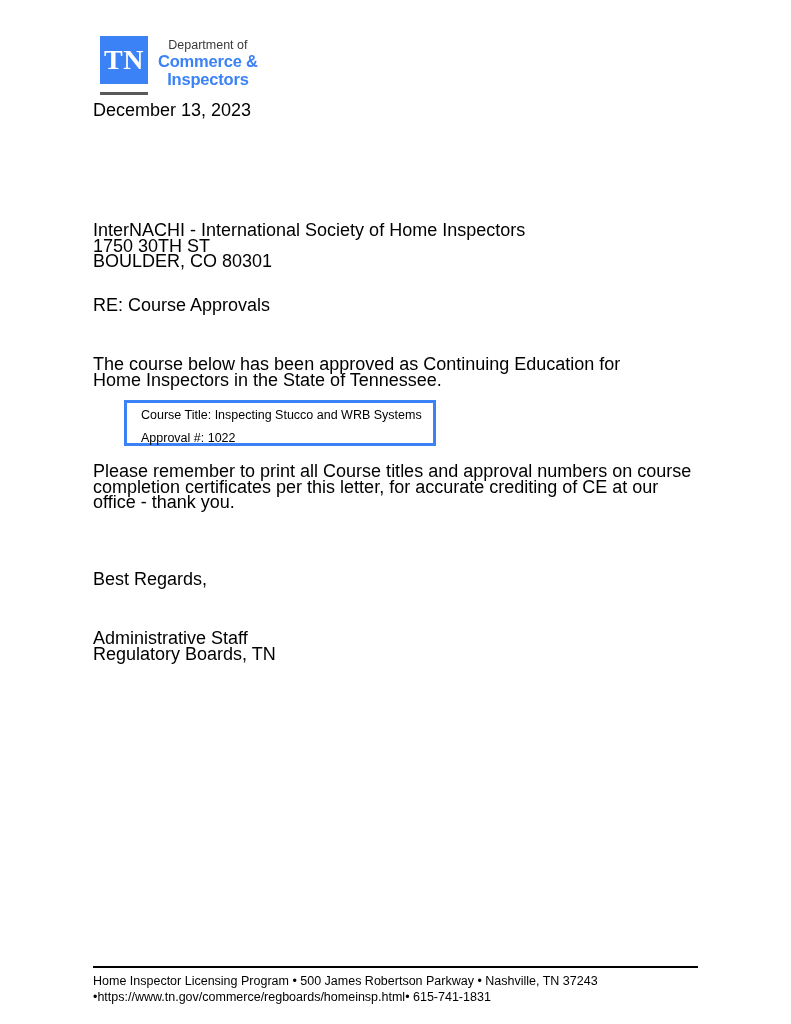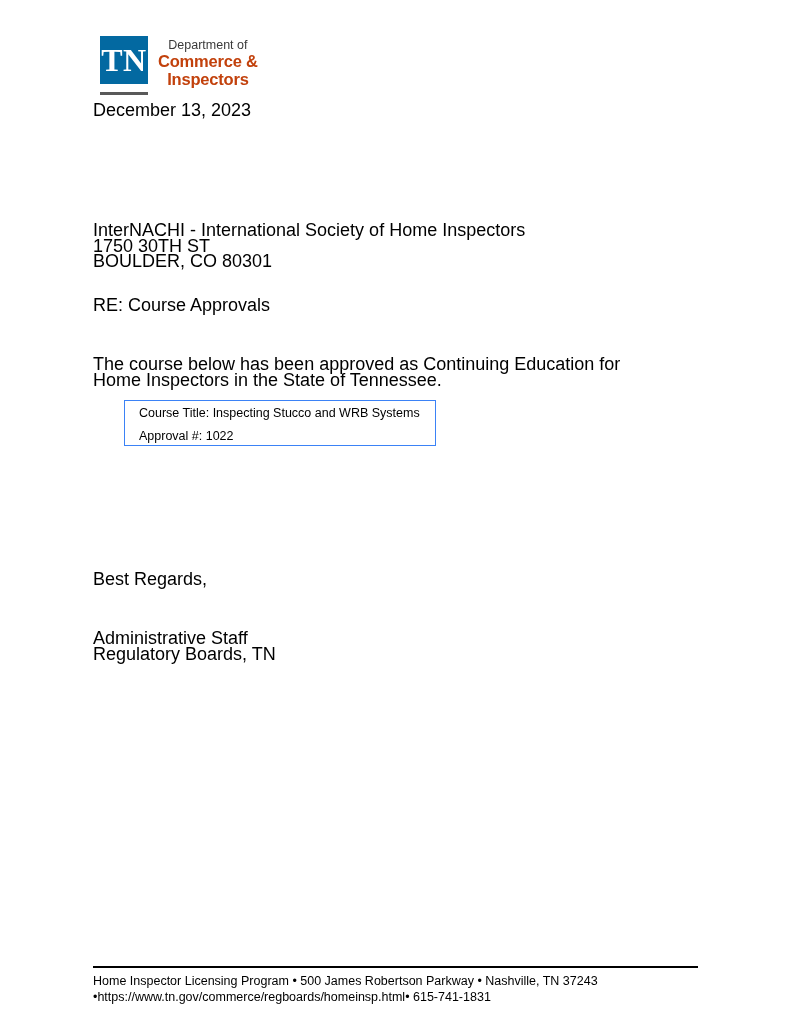--- a/index.html
+++ b/index.html
@@ -26,46 +26,46 @@
   .letterhead {
     position: absolute;
     left: 100px;
     top: 36px;
     display: flex;
     align-items: flex-start;
   }
   .tn-mark {
     width: 48px;
     height: 48px;
-    background: #0369a1;
+    background: #3b82f6;
     color: #ffffff;
     font-family: "Liberation Serif", serif;
     font-weight: bold;
-    font-size: 32px;
+    font-size: 28px;
     letter-spacing: 0.5px;
     display: flex;
     align-items: center;
     justify-content: center;
     line-height: 1;
   }
   .lh-text {
     margin-left: 10px;
     padding-top: 2px;
     text-align: center;
   }
   .lh-dept {
     font-size: 12.5px;
     color: #3a3a3a;
     line-height: 14px;
     font-family: "Liberation Sans", sans-serif;
   }
   .lh-main {
     font-size: 16.5px;
     font-weight: bold;
-    color: #c2410c;
+    color: #3b82f6;
     line-height: 18px;
     letter-spacing: -0.2px;
   }
   .lh-rule {
     position: absolute;
     left: 100px;
     top: 92px;
     width: 48px;
     height: 3px;
     background: #595959;
@@ -87,21 +87,21 @@
   #closing        { left: 93px; top: 572px; }
   #signature      { left: 93px; top: 631px; }
 
   
   .course-box {
     position: absolute;
     left: 124px;
     top: 400px;
     width: 312px;
     height: 46px;
-    border: 1px solid #3b82f6;
+    border: 3px solid #3b82f6;
     box-sizing: border-box;
   }
   .course-box .line {
     position: absolute;
     left: 14px;
     font-size: 12.5px;
     line-height: 15px;
     color: #000000;
   }
   .course-box .line-title { top: 5px; }
@@ -150,20 +150,21 @@
 
   <div class="txt" id="subject-line">RE:  Course Approvals</div>
 
   <div class="txt" id="intro-para">The course below has been approved as Continuing Education for Home Inspectors in the State of Tennessee.</div>
 
   <div class="course-box">
     <div class="line line-title">Course Title: Inspecting Stucco and WRB Systems</div>
     <div class="line line-appr">Approval #: 1022</div>
   </div>
 
+  <div class="txt" id="instructions">Please remember to print all Course titles and approval numbers on course completion certificates per this letter, for accurate crediting of CE at our office - thank you.</div>
 
   <div class="txt" id="closing">Best Regards,</div>
 
   <div class="txt" id="signature">Administrative Staff
 Regulatory Boards, TN</div>
 
   <div class="footer-rule"></div>
   <div class="footer-text">Home Inspector Licensing Program   • 500 James Robertson Parkway • Nashville, TN 37243
 •https://www.tn.gov/commerce/regboards/homeinsp.html• 615-741-1831</div>
 

